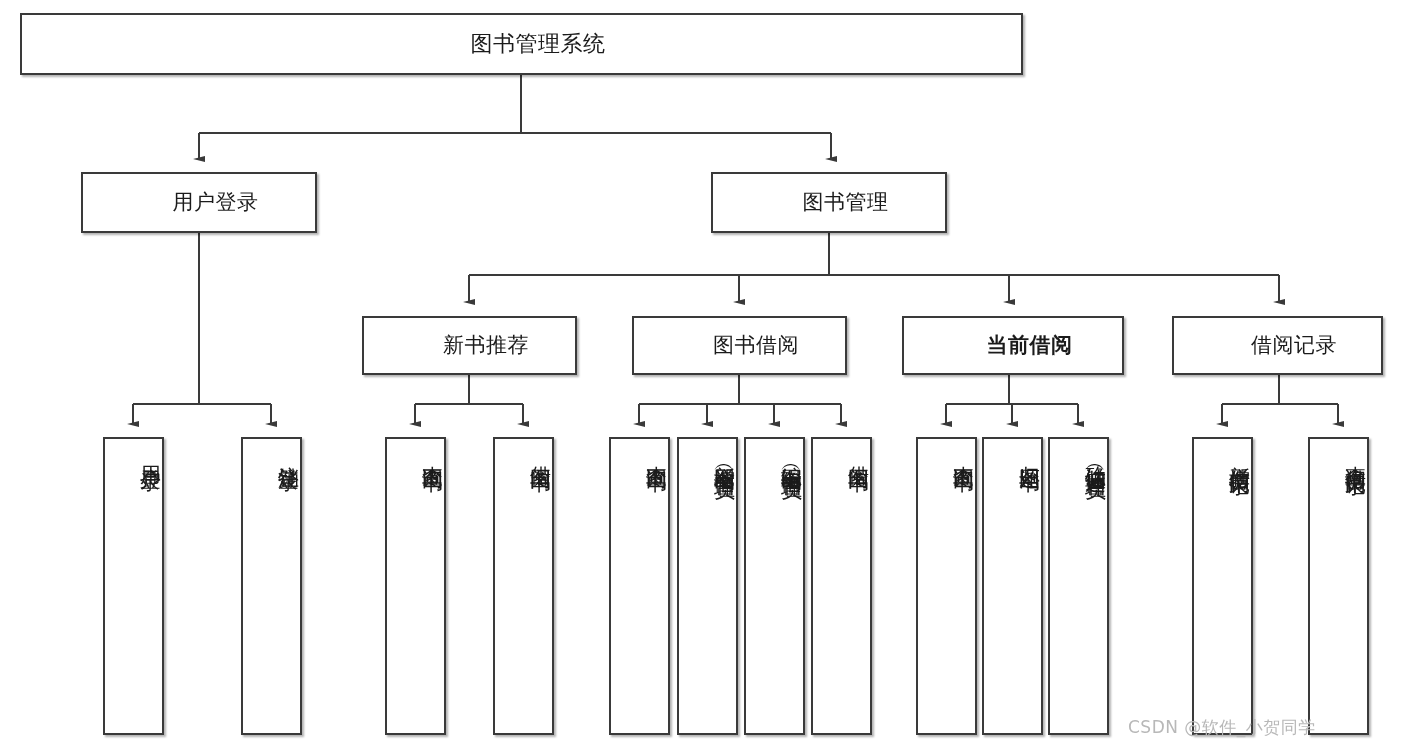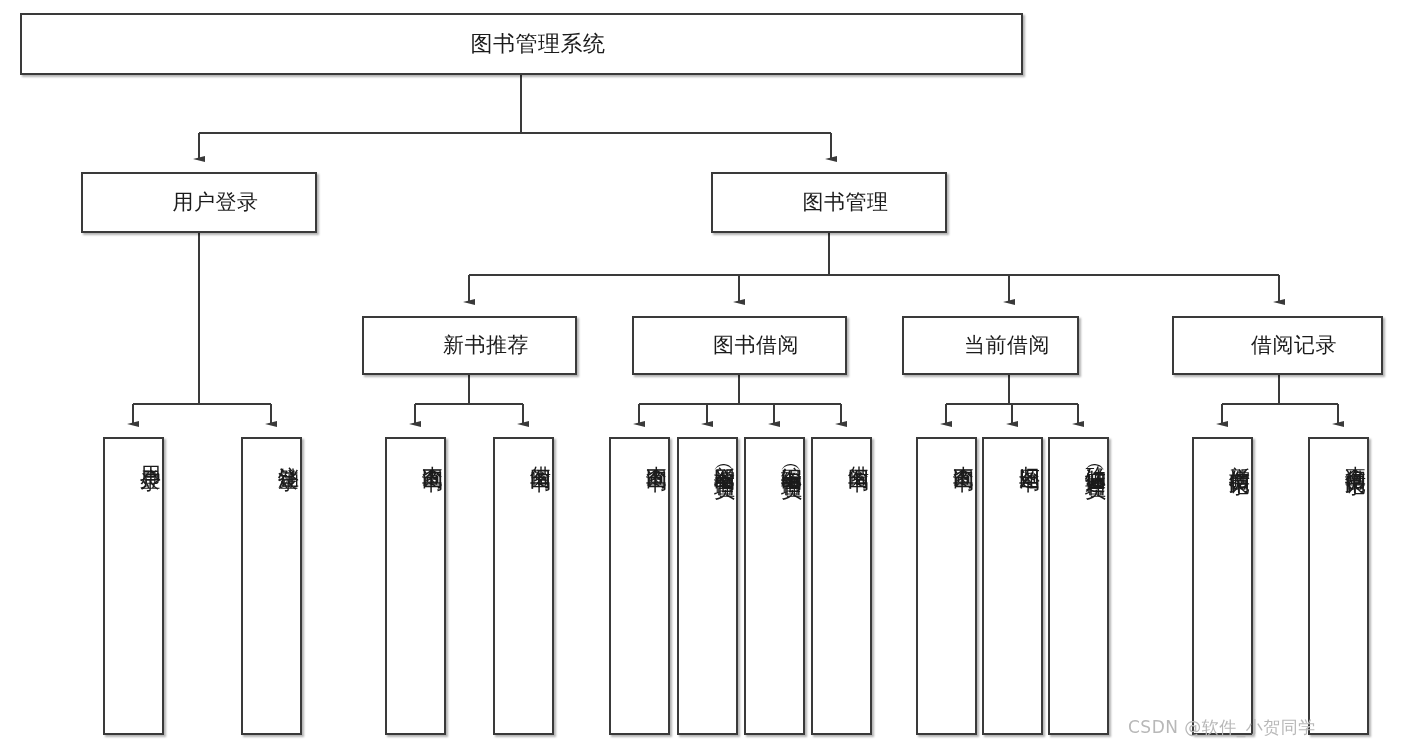--- a/index.html
+++ b/index.html
@@ -137,21 +137,21 @@
   <div class="node lvl3" style="left:362px; top:316px; width:215px; height:59px;">
     <span class="label">新书推荐</span>
   </div>
 
   <div class="node lvl2" style="left:711px; top:172px; width:236px; height:61px;">
     <span class="label">图书管理</span>
   </div>
   <div class="node lvl3" style="left:632px; top:316px; width:215px; height:59px;">
     <span class="label">图书借阅</span>
   </div>
-  <div class="node lvl3" style="left:902px; top:316px; width:177px; height:59px;">
+  <div class="node lvl3" style="left:902px; top:316px; width:222px; height:59px;font-weight:bold;">
     <span class="label">当前借阅</span>
   </div>
   <div class="node lvl3" style="left:1172px; top:316px; width:211px; height:59px;">
     <span class="label">借阅记录</span>
   </div>
 
   <div class="node leaf" style="left:103px; top:437px; width:61px; height:298px;">
     <span class="label">用户登录</span>
   </div>
   <div class="node leaf" style="left:241px; top:437px; width:61px; height:298px;">

